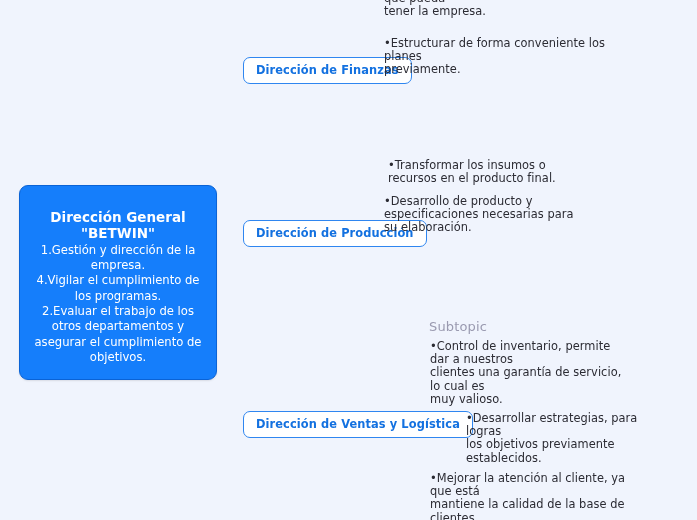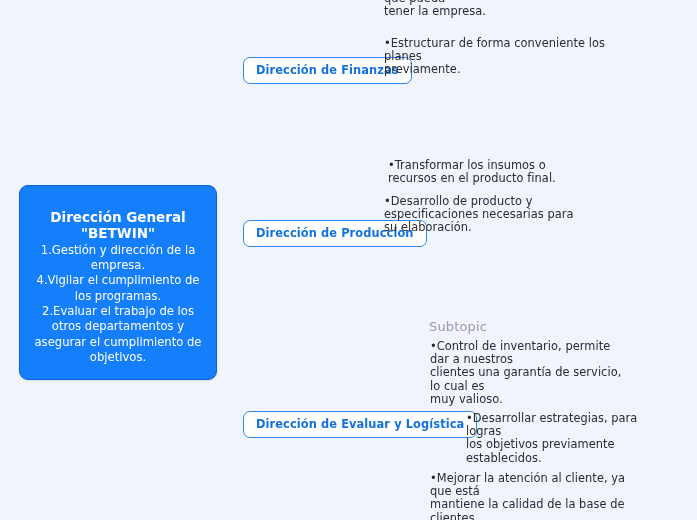--- a/index.html
+++ b/index.html
@@ -118,21 +118,21 @@
       <li>1.Gestión y dirección de la empresa.</li>
       <li>4.Vigilar el cumplimiento de los programas.</li>
       <li>2.Evaluar el trabajo de los otros departamentos y asegurar el cumplimiento de objetivos.</li>
     </ul>
   </div>
 
   <div class="branch-node" id="node-finanzas">Dirección de Finanzas</div>
 
   <div class="branch-node" id="node-produccion">Dirección de Producción</div>
 
-  <div class="branch-node" id="node-ventas">Dirección de Evaluar y Logística</div>
+  <div class="branch-node" id="node-ventas">Dirección de Ventas y Logística</div>
 
   <div class="text-block" id="txt-finanzas-a">que pueda
 tener la empresa.</div>
   <div class="text-block" id="txt-finanzas-b">•Estructurar de forma conveniente los planes
 previamente.</div>
 
   <div class="text-block" id="txt-prod-b">•Desarrollo de producto y
 especificaciones necesarias para
 su elaboración.</div>
   <div class="text-block" id="txt-prod-a">•Transformar los insumos o

